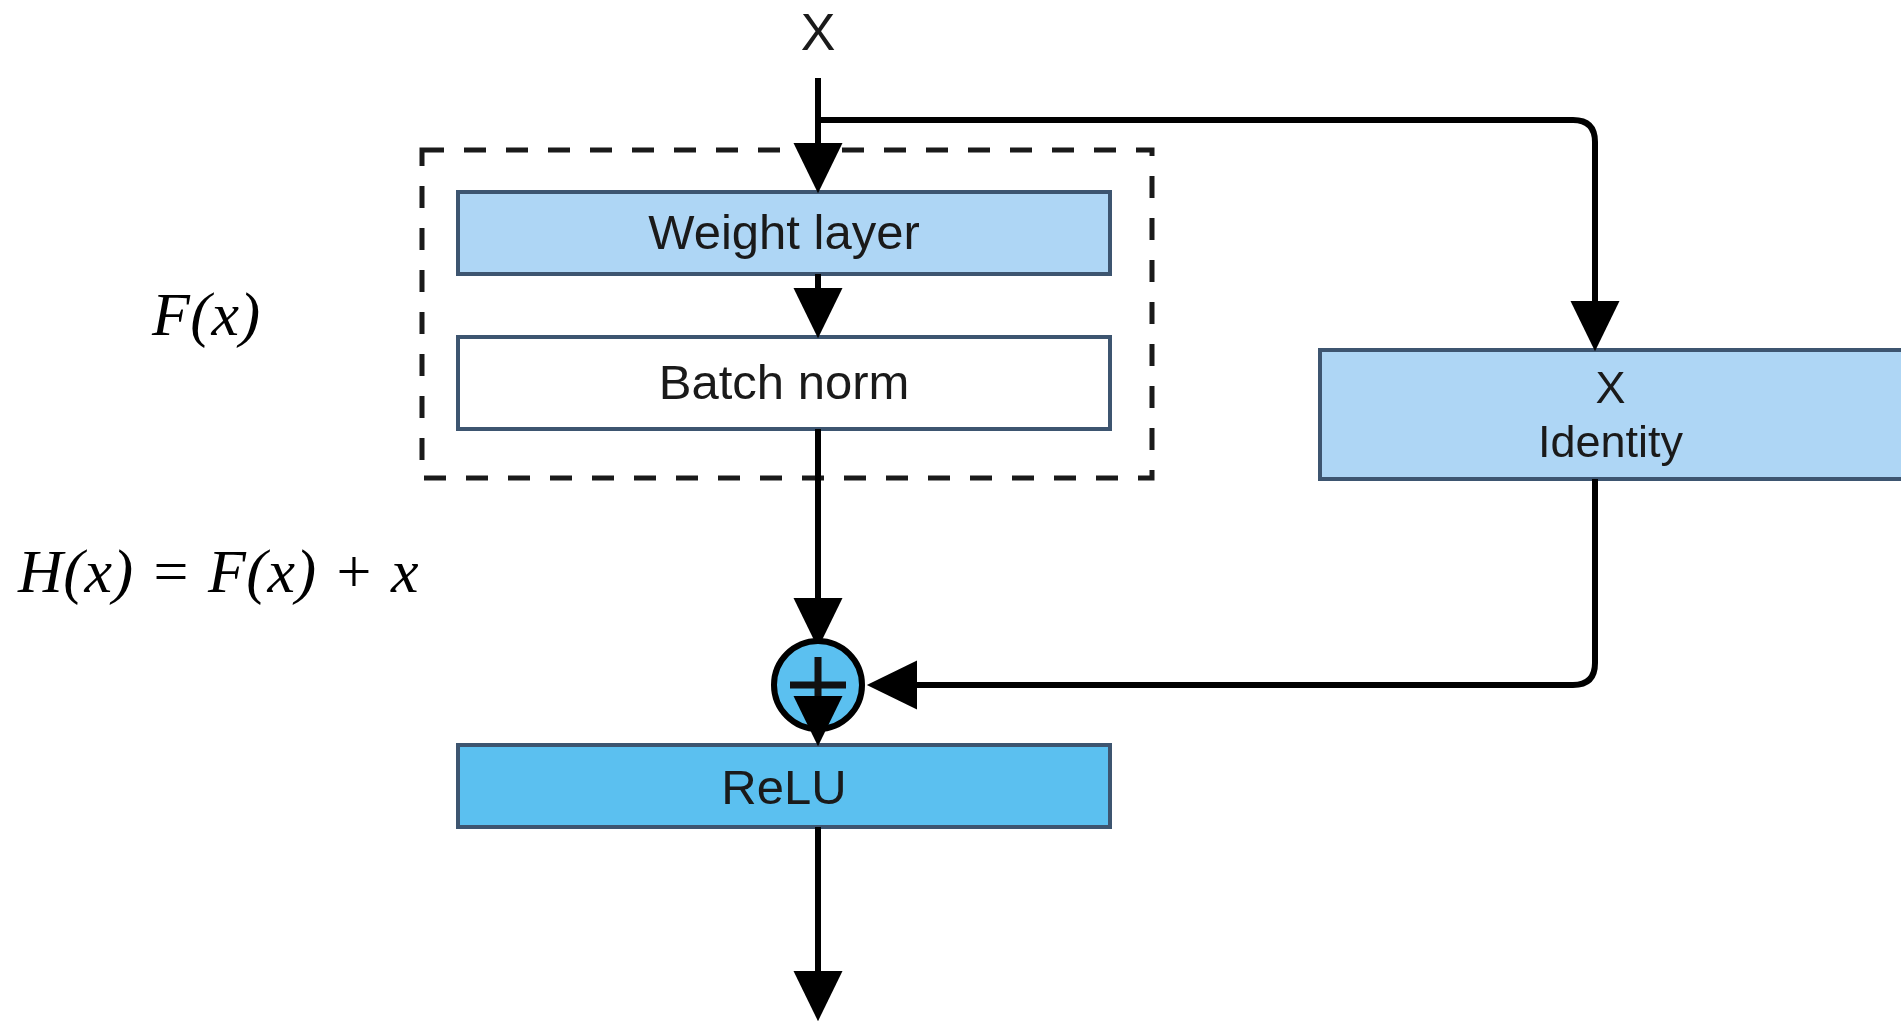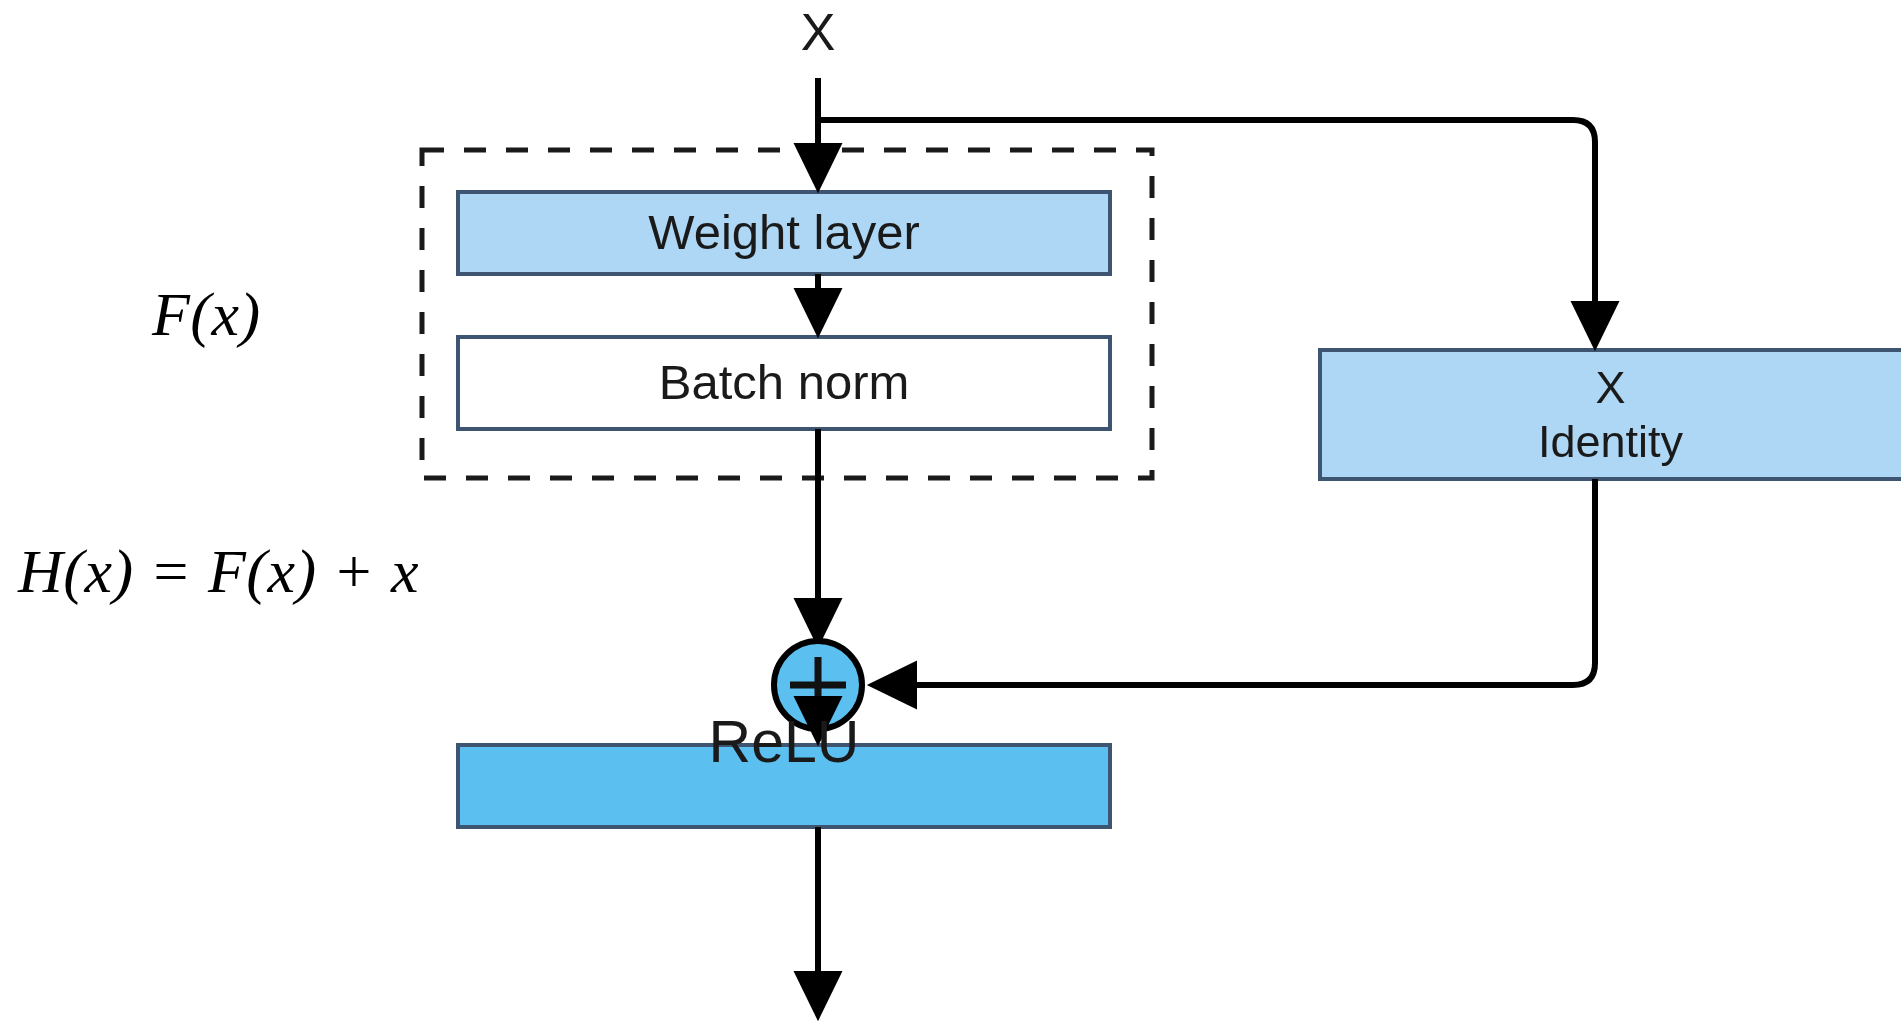--- a/index.html
+++ b/index.html
@@ -54,21 +54,21 @@
     color: #1a1a1a;
     font-family: "Liberation Sans", sans-serif;
     white-space: nowrap;
   }
 
   
   #label-input-x    { left: 772px; top: 6px;   width: 92px;  height: 54px; font-size: 52px; }
   #label-weight     { left: 458px; top: 192px; width: 652px; height: 82px; font-size: 49px; }
   #label-batchnorm  { left: 458px; top: 337px; width: 652px; height: 92px; font-size: 49px; }
   #label-identity   { left: 1320px;top: 350px; width: 581px; height: 129px;font-size: 45px; }
-  #label-relu       { left: 458px; top: 702px; width: 652px; height: 82px; font-size: 59px; }
+  #label-relu       { left: 458px; top: 747px; width: 652px; height: 82px; font-size: 49px; }
 
   #label-fx         { left: 152px; top: 279px; font-size: 62px; }
   #label-hx         { left: 18px;  top: 536px; font-size: 62px; text-align: right; }
 </style>
 </head>
 <body>
 
 <div id="canvas">
 
   <svg id="diagram-svg" viewBox="0 0 1901 1034" xmlns="http://www.w3.org/2000/svg">

